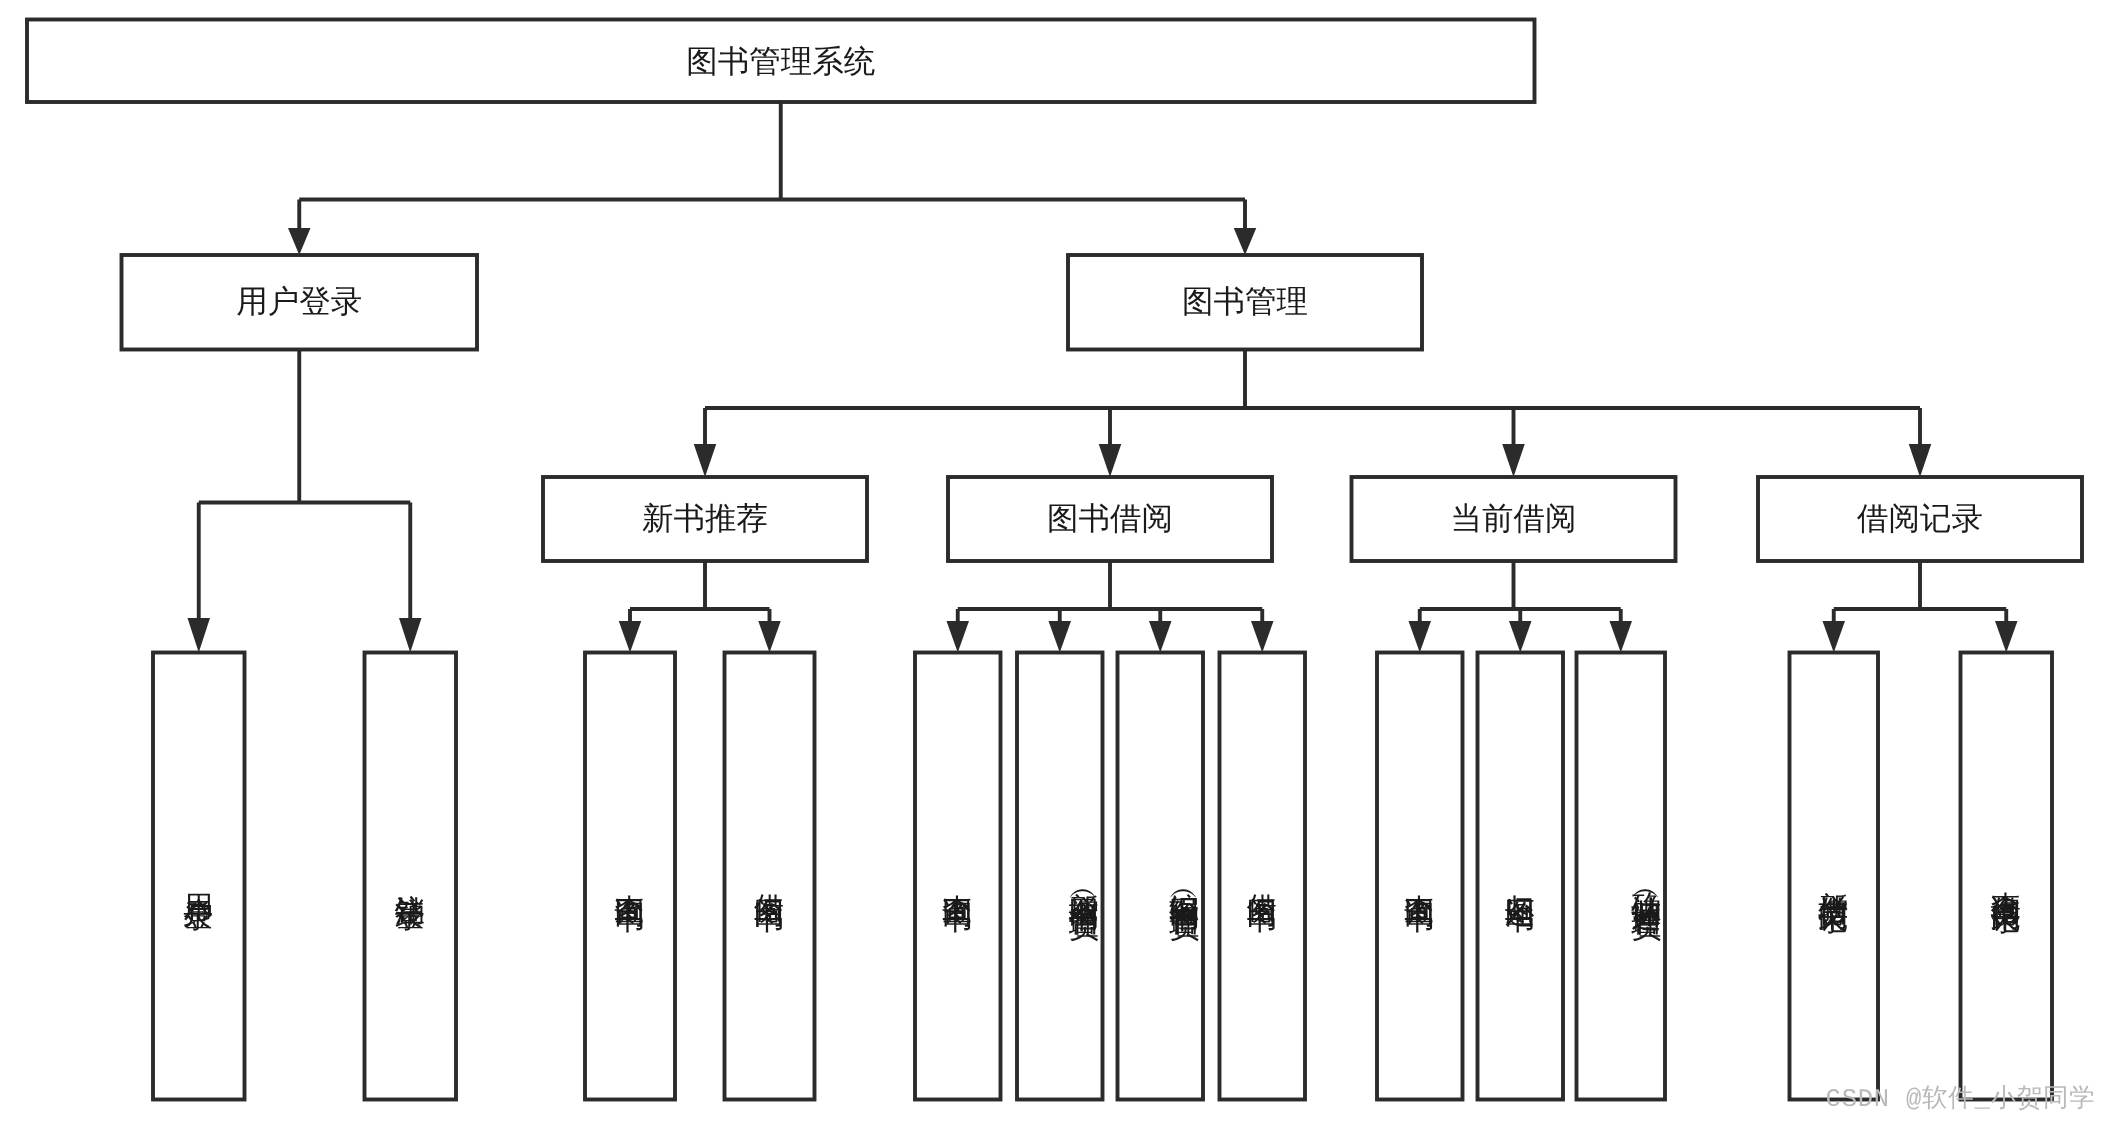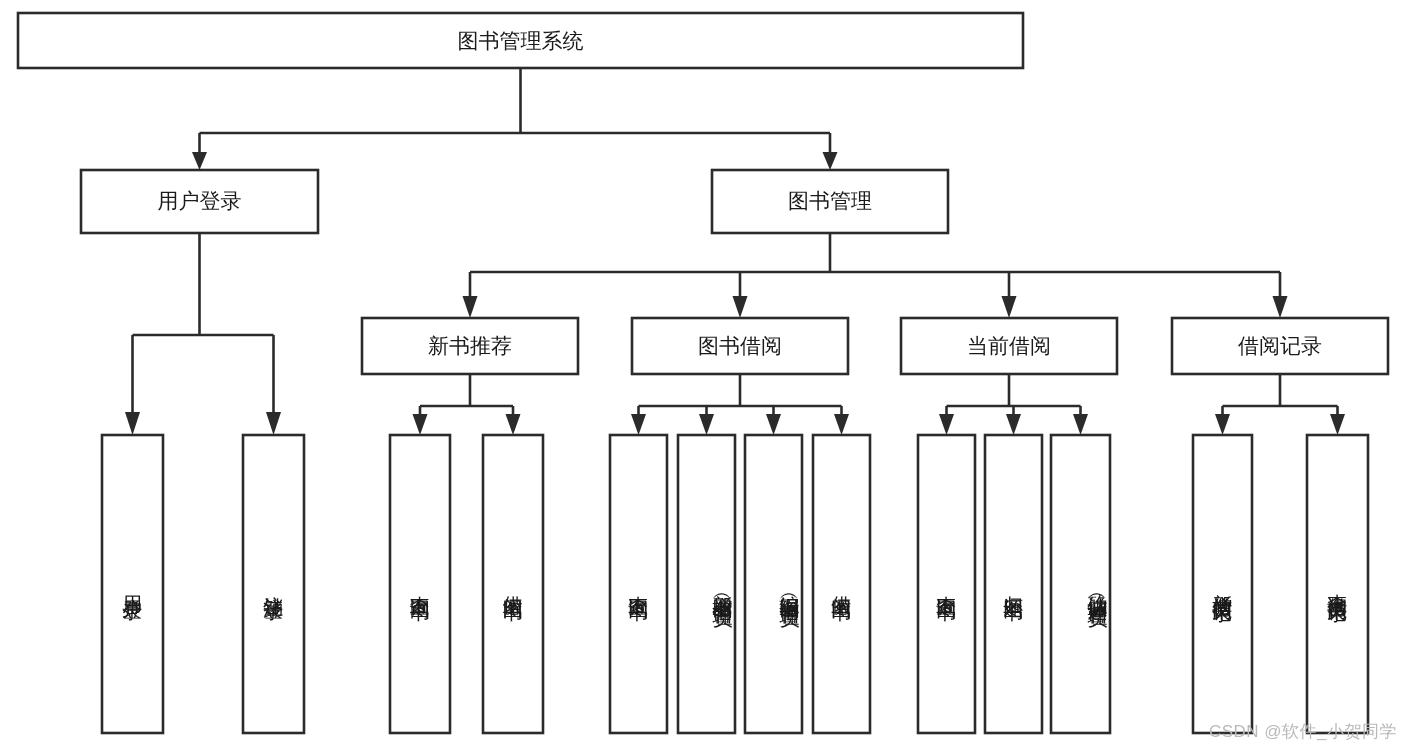--- a/index.html
+++ b/index.html
@@ -59,21 +59,21 @@
     white-space: nowrap;
     display: flex;
     align-items: center;
     justify-content: center;
     pointer-events: none;
   }
   .watermark {
     position: absolute;
     right: 8px;
     bottom: 4px;
-    font-family: Liberation Sans, sans-serif;
+    font-family: Liberation Mono, monospace;
     font-size: 17px;
     color: #b9b9b9;
     letter-spacing: 0.5px;
     white-space: nowrap;
   }
 </style>
 </head>
 <body>
 
 <div id="diagram-root">

